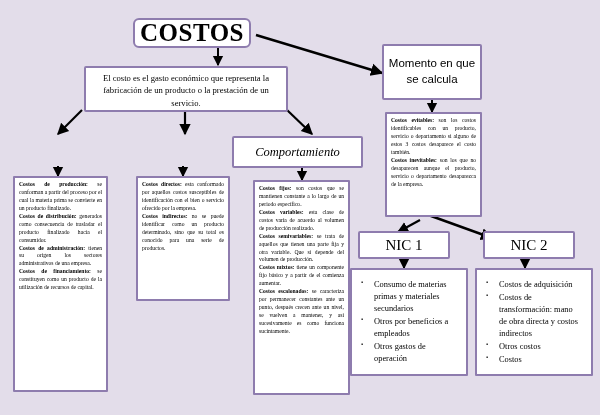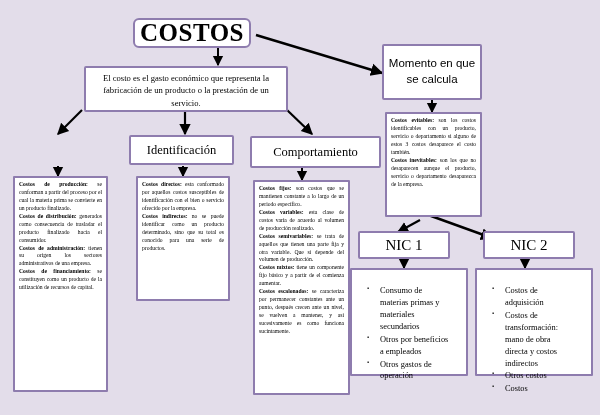--- a/index.html
+++ b/index.html
@@ -92,21 +92,21 @@
     margin: 0;
   }
   .body-node b {
     font-weight: bold;
   }
   .list-node {
     padding: 5px 4px 5px 2px;
     border-radius: 1px;
   }
   .list-node ul {
-    margin: 10px;
+    margin: 4px;
     padding: 0 2px 0 16px;
     list-style: none;
   }
   .list-node li {
     font-size: 8.4px;
     line-height: 1.42;
     color: #000;
     position: relative;
     margin: 0 0 1px 0;
   }
@@ -154,25 +154,22 @@
 
   <div class="node title-node" style="left:133px; top:18px; width:118px; height:30px;">
     <span>COSTOS</span>
   </div>
 
   <div class="node rounded desc-node" style="left:84px; top:66px; width:204px; height:46px;">
     <span>El costo es el gasto económico  que representa la fabricación de un producto o la prestación de un servicio.</span>
   </div>
 
 
-  <div class="node rounded cat-node" style="left:129px; top:135px; width:105px; height:30px;">
-    <span>Identificación</span>
-  </div>
-
-  <div class="node rounded cat-node" style="left:250px; top:136px; width:131px; height:32px;">
+
+  <div class="node rounded cat-node" style="left:232px; top:136px; width:131px; height:32px;font-style:italic;">
     <span>Comportamiento</span>
   </div>
 
   <div class="node rounded cat-node sans" style="left:382px; top:44px; width:100px; height:56px;">
     <span>Momento en que se calcula</span>
   </div>
 
   <div class="node body-node" style="left:13px; top:176px; width:95px; height:216px;">
     <p><b>Costos de producción:</b><span> se conforman a partir del proceso por el cual la materia prima se convierte en un producto finalizado.</span></p>
     <p><b>Costos de distribución:</b><span> generados como consecuencia de trasladar el producto finalizado hacia el consumidor.</span></p>

